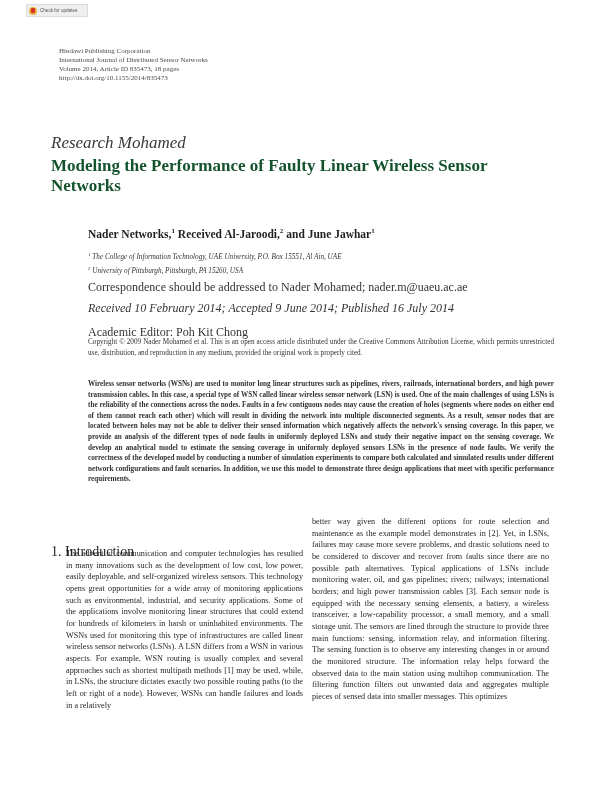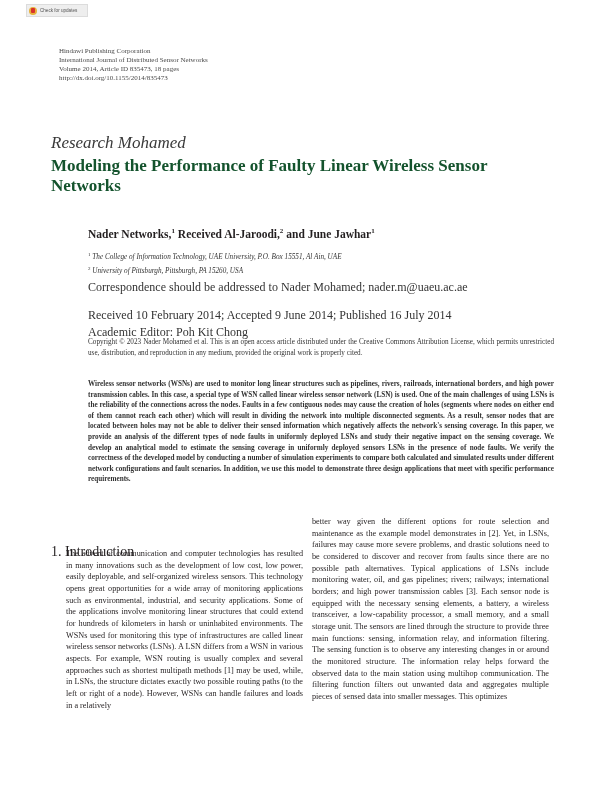--- a/index.html
+++ b/index.html
@@ -48,23 +48,23 @@
   <span>Received Al-Jaroodi,</span><sup>2</sup>
   <span>and June Jawhar</span><sup>1</sup>
 </div>
 
 <div class="affils">
   <div><sup>1</sup> <span>The College of Information Technology, UAE University, P.O. Box 15551, Al Ain, UAE</span></div>
   <div><sup>2</sup> <span>University of Pittsburgh, Pittsburgh, PA 15260, USA</span></div>
 </div>
 
 <div class="meta" style="top:280px;">Correspondence should be addressed to Nader Mohamed; nader.m@uaeu.ac.ae</div>
-<div class="meta" style="top:308px;">Received 10 February 2014; Accepted 9 June 2014; Published 16 July 2014</div>
+<div class="meta" style="top:301px;font-style:italic;">Received 10 February 2014; Accepted 9 June 2014; Published 16 July 2014</div>
 <div class="meta" style="top:325px;">Academic Editor: Poh Kit Chong</div>
 
-<div class="copyright">Copyright © 2023 Nader Mohamed et al. This is an open access article distributed under the Creative Commons Attribution License, which permits unrestricted use, distribution, and reproduction in any medium, provided the original work is properly cited.</div>
+<div class="copyright">Copyright © 2009 Nader Mohamed et al. This is an open access article distributed under the Creative Commons Attribution License, which permits unrestricted use, distribution, and reproduction in any medium, provided the original work is properly cited.</div>
 
 <div class="abstract">Wireless sensor networks (WSNs) are used to monitor long linear structures such as pipelines, rivers, railroads, international borders, and high power transmission cables. In this case, a special type of WSN called linear wireless sensor network (LSN) is used. One of the main challenges of using LSNs is the reliability of the connections across the nodes. Faults in a few contiguous nodes may cause the creation of holes (segments where nodes on either end of them cannot reach each other) which will result in dividing the network into multiple disconnected segments. As a result, sensor nodes that are located between holes may not be able to deliver their sensed information which negatively affects the network's sensing coverage. In this paper, we provide an analysis of the different types of node faults in uniformly deployed LSNs and study their negative impact on the sensing coverage. We develop an analytical model to estimate the sensing coverage in uniformly deployed sensors LSNs in the presence of node faults. We verify the correctness of the developed model by conducting a number of simulation experiments to compare both calculated and simulated results under different network configurations and fault scenarios. In addition, we use this model to demonstrate three design applications that meet with specific performance requirements.</div>
 
 <div class="section-title">1. Introduction</div>
 
 <div class="col col-left">The advent of communication and computer technologies has resulted in many innovations such as the development of low cost, low power, easily deployable, and self-organized wireless sensors. This technology opens great opportunities for a wide array of monitoring applications such as environmental, industrial, and security applications. Some of the applications involve monitoring linear structures that could extend for hundreds of kilometers in harsh or uninhabited environments. The WSNs used for monitoring this type of infrastructures are called linear wireless sensor networks (LSNs). A LSN differs from a WSN in various aspects. For example, WSN routing is usually complex and several approaches such as shortest multipath methods [1] may be used, while, in LSNs, the structure dictates exactly two possible routing paths (to the left or right of a node). However, WSNs can handle failures and loads in a relatively</div>
 <div class="col col-right">better way given the different options for route selection and maintenance as the example model demonstrates in [2]. Yet, in LSNs, failures may cause more severe problems, and drastic solutions need to be considered to discover and recover from faults since there are no possible path alternatives. Typical applications of LSNs include monitoring water, oil, and gas pipelines; rivers; railways; international borders; and high power transmission cables [3]. Each sensor node is equipped with the necessary sensing elements, a battery, a wireless transceiver, a low-capability processor, a small memory, and a small storage unit. The sensors are lined through the structure to provide three main functions: sensing, information relay, and information filtering. The sensing function is to observe any interesting changes in or around the monitored structure. The information relay helps forward the observed data to the main station using multihop communication. The filtering function filters out unwanted data and aggregates multiple pieces of sensed data into smaller messages. This optimizes</div>
 
 </body></html>

